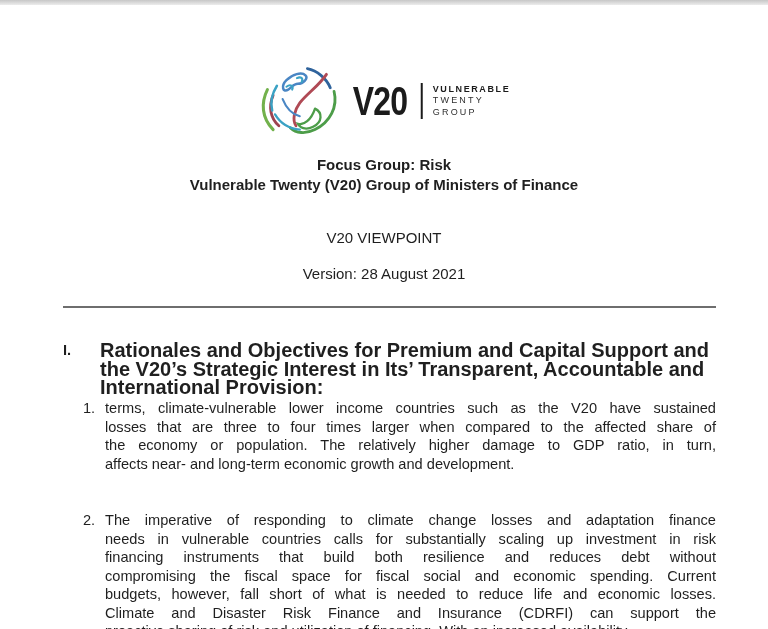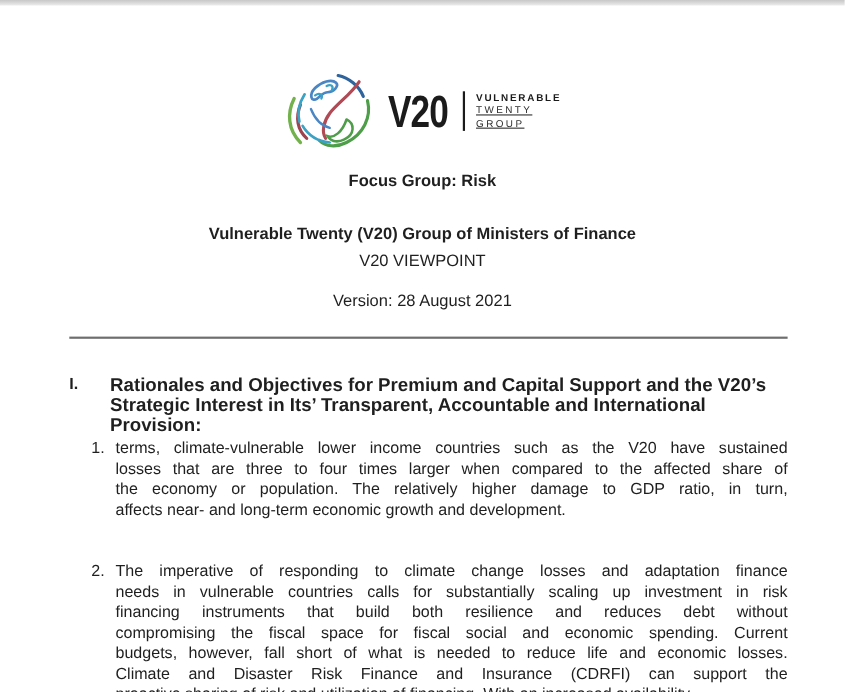--- a/index.html
+++ b/index.html
@@ -22,30 +22,30 @@
   .globe { width: 86px; height: 80px; margin-right: 9px; }
   .v20wrap { width: 60px; height: 44px; display: flex; align-items: center; overflow: visible; }
   .v20text {
     font-size: 41px; font-weight: 700; line-height: 1; letter-spacing: -1px;
     color: #1b1b1b; transform: scaleX(0.78); transform-origin: left center;
   }
   .logo-divider { width: 2px; height: 36px; background: #1b1b1b; margin: 0 10px 0 8px; }
   .logo-stack { display: flex; flex-direction: column; justify-content: center; }
   .logo-stack .w { font-size: 9px; line-height: 11.5px; color: #1b1b1b; }
   .logo-stack .w1 { font-weight: 700; letter-spacing: 1.6px; }
-  .logo-stack .w2, .logo-stack .w3 { font-weight: 400; letter-spacing: 2.2px; color: #2e2e2e; text-decoration: underline; }
+  .logo-stack .w2, .logo-stack .w3 { font-weight: 400; letter-spacing: 2.2px; color: #2e2e2e; }
   
   .hline { position: absolute; left: 0; width: 768px; text-align: center; font-size: 15px; line-height: 17px; }
   .hbold { font-weight: 700; }
-  .h1 { top: 156px; } .h2 { top: 204px; } .h3 { top: 229px; } .h4 { top: 265px; }
+  .h1 { top: 156px; } .h2 { top: 176px; } .h3 { top: 229px; } .h4 { top: 265px; }
   .rule { position: absolute; top: 306px; left: 63px; width: 653px; height: 2px; background: #6e6e6e; }
   
   .section { position: absolute; top: 341px; left: 63px; width: 663px; display: flex; }
   .numeral { width: 37px; flex: 0 0 37px; font-weight: 700; font-size: 14.6px; line-height: 18.5px; }
-  .stext { flex: 1; font-weight: 700; font-size: 17px; line-height: 18.5px; }
+  .stext { flex: 1; font-weight: 700; font-size: 20px; line-height: 18.5px; }
   
   .para { position: absolute; left: 83px; width: 633px; display: flex; }
   .para1 { top: 399px; } .para2 { top: 511px; }
   .pnum { width: 22px; flex: 0 0 22px; font-size: 14.6px; line-height: 18.5px; }
   .ptext { width: 611px; flex: 0 0 611px; }
   .pline {
     font-size: 14.6px; line-height: 18.5px;
     text-align: justify; text-align-last: justify;
     white-space: normal;
   }

